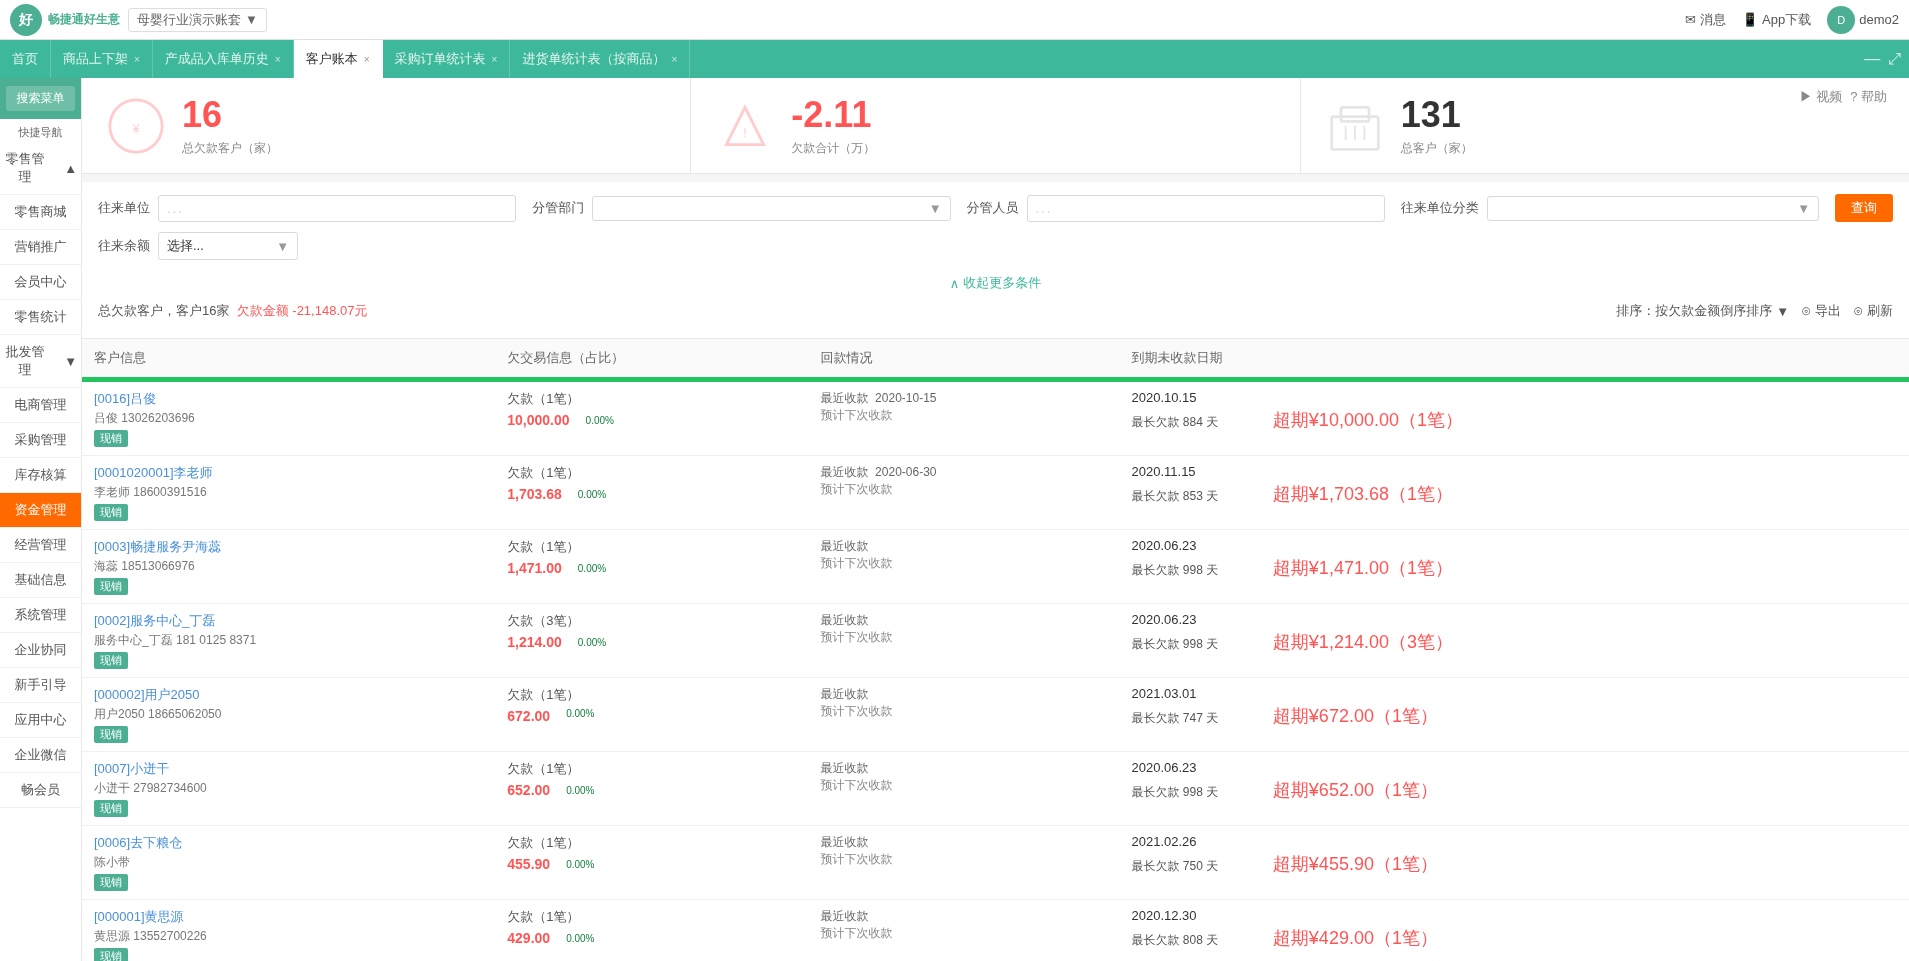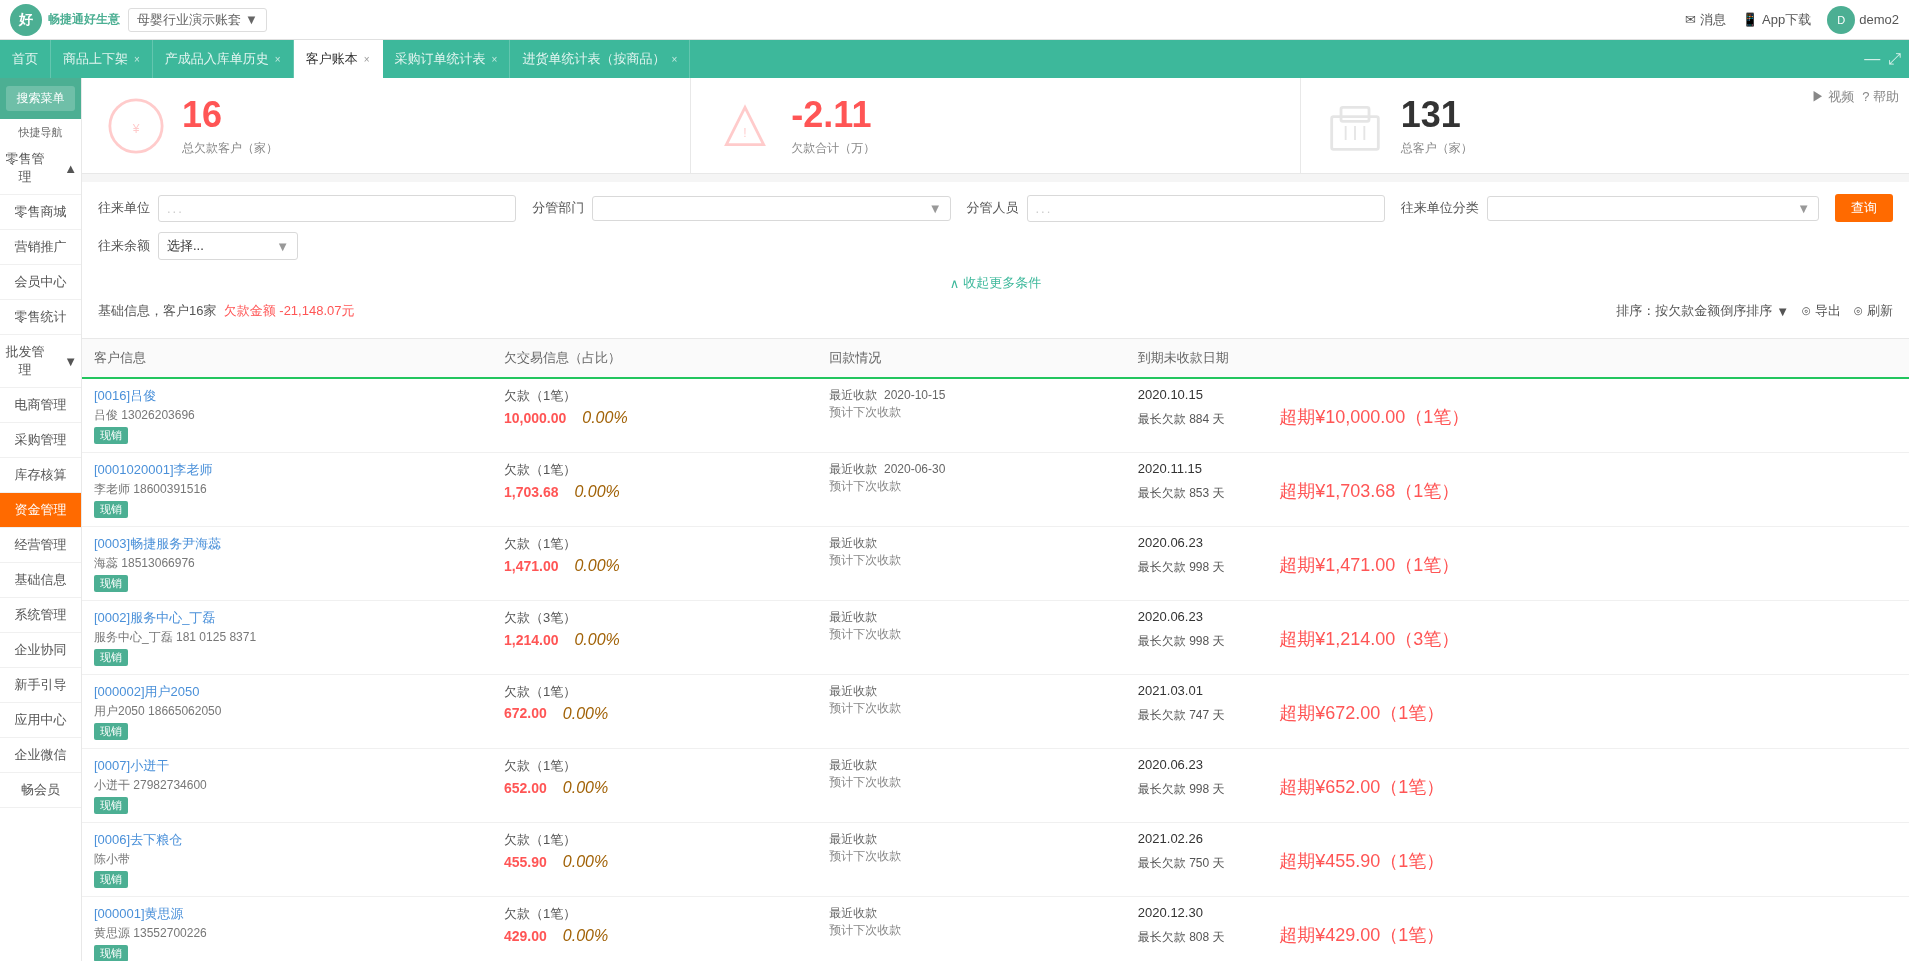--- a/index.html
+++ b/index.html
@@ -44,49 +44,49 @@
     .stats-row { background: #fff; display: flex; align-items: stretch; border-bottom: 1px solid #e8e8e8; }
     .stat-card { flex: 1; display: flex; align-items: center; padding: 16px 24px; gap: 16px; border-right: 1px solid #e8e8e8; position: relative; }
     .stat-card:last-child { border-right: none; }
     .stat-icon { width: 60px; height: 60px; opacity: 0.3; display: flex; align-items: center; justify-content: center; }
     .stat-icon svg { width: 56px; height: 56px; }
     .stat-info { display: flex; flex-direction: column; gap: 4px; }
     .stat-number { font-size: 36px; font-weight: bold; }
     .stat-number.red { color: #f55; }
     .stat-number.dark { color: #333; }
     .stat-label { font-size: 12px; color: #888; }
-    .stat-card-actions { position: absolute; top: 10px; right: 10px; display: flex; gap: 8px; font-size: 12px; color: #888; }
+    .stat-card-actions { position: absolute; top: 10px; right: 22px; display: flex; gap: 8px; font-size: 12px; color: #888; }
     .stat-card-actions span { cursor: pointer; }
 
     
     .filter-section { background: #fff; padding: 12px 16px; border-bottom: 1px solid #e8e8e8; margin-top: 8px; }
     .filter-row { display: flex; align-items: center; gap: 16px; margin-bottom: 10px; }
     .filter-item { display: flex; align-items: center; gap: 8px; flex: 1; }
     .filter-label { font-size: 13px; color: #555; white-space: nowrap; }
     .filter-input { flex: 1; border: 1px solid #d9d9d9; padding: 5px 8px; border-radius: 3px; font-size: 13px; color: #333; display: flex; align-items: center; justify-content: space-between; cursor: pointer; min-width: 120px; }
     .filter-input .dots { color: #ccc; letter-spacing: 2px; }
     .filter-row-collapse { display: flex; justify-content: center; padding: 4px 0; }
     .collapse-btn { color: #3db89b; font-size: 12px; cursor: pointer; display: flex; align-items: center; gap: 4px; }
     .search-result-info { display: flex; justify-content: space-between; align-items: center; padding: 6px 0; }
     .result-text { font-size: 13px; color: #555; }
     .result-actions { display: flex; align-items: center; gap: 12px; font-size: 12px; color: #555; }
     .result-actions span { cursor: pointer; }
     .sort-select { display: flex; align-items: center; gap: 4px; cursor: pointer; color: #555; }
     .btn-orange { background: #ff6a00; color: white; border: none; padding: 5px 16px; border-radius: 3px; cursor: pointer; font-size: 13px; }
 
     
     .data-table { width: 100%; background: #fff; border-collapse: collapse; }
-    .data-table th { background: #fafafa; padding: 10px 12px; font-weight: normal; color: #666; font-size: 13px; border-bottom: 2px solid #22c55e; text-align: left; }
+    .data-table th { background: #fafafa; padding: 10px 12px; font-weight: normal; color: #666; font-size: 13px; border-bottom: 5px solid #22c55e; text-align: left; }
     .data-table td { padding: 8px 12px; border-bottom: 1px solid #f0f0f0; vertical-align: top; }
     .customer-id-name { color: #4a90d9; cursor: pointer; font-size: 13px; }
     .customer-sub { color: #777; font-size: 12px; margin-top: 2px; }
     .badge { display: inline-block; background: #4CAF93; color: white; font-size: 11px; padding: 1px 6px; border-radius: 2px; margin-top: 3px; }
     .amount-red { color: #f55; font-size: 14px; font-weight: bold; cursor: pointer; }
     .debt-info { font-size: 13px; color: #555; margin-bottom: 4px; }
-    .percent { color: #a16207; font-size: 16px; font-style: italic; }
+    .percent { color: #15803d; font-size: 10px; }
     .overdue-amount { color: #f55; font-size: 18px; cursor: pointer; margin-left: 48px; }
     .recent-payment { font-size: 12px; color: #666; }
     .next-payment { font-size: 12px; color: #888; }
     .overdue-days { font-size: 12px; color: #555; }
     .overdue-date { font-size: 13px; color: #333; margin-bottom: 3px; }
 
     .select-dropdown { display: flex; align-items: center; gap: 6px; border: 1px solid #d9d9d9; padding: 4px 8px; border-radius: 3px; cursor: pointer; background: #fff; }
     .select-dropdown .arrow { color: #999; margin-left: auto; }
   </style>
 </head>
@@ -306,21 +306,21 @@
       </div>
       <div class="filter-row-collapse">
         <div class="collapse-btn">
           <span>∧</span>
           <span>收起更多条件</span>
         </div>
       </div>
 
       <div class="search-result-info">
         <div class="result-text">
-          <span>基础信息，客户16家</span>&nbsp;
+          <span>总欠款客户，客户16家</span>&nbsp;
           <span style="color:#f55;">欠款金额 -21,148.07元</span>
         </div>
         <div class="result-actions">
           <div class="sort-select">
             <span>排序：按欠款金额倒序排序</span>
             <span>▼</span>
           </div>
           <span>
             <span>⊙</span>
             <span>导出</span>

